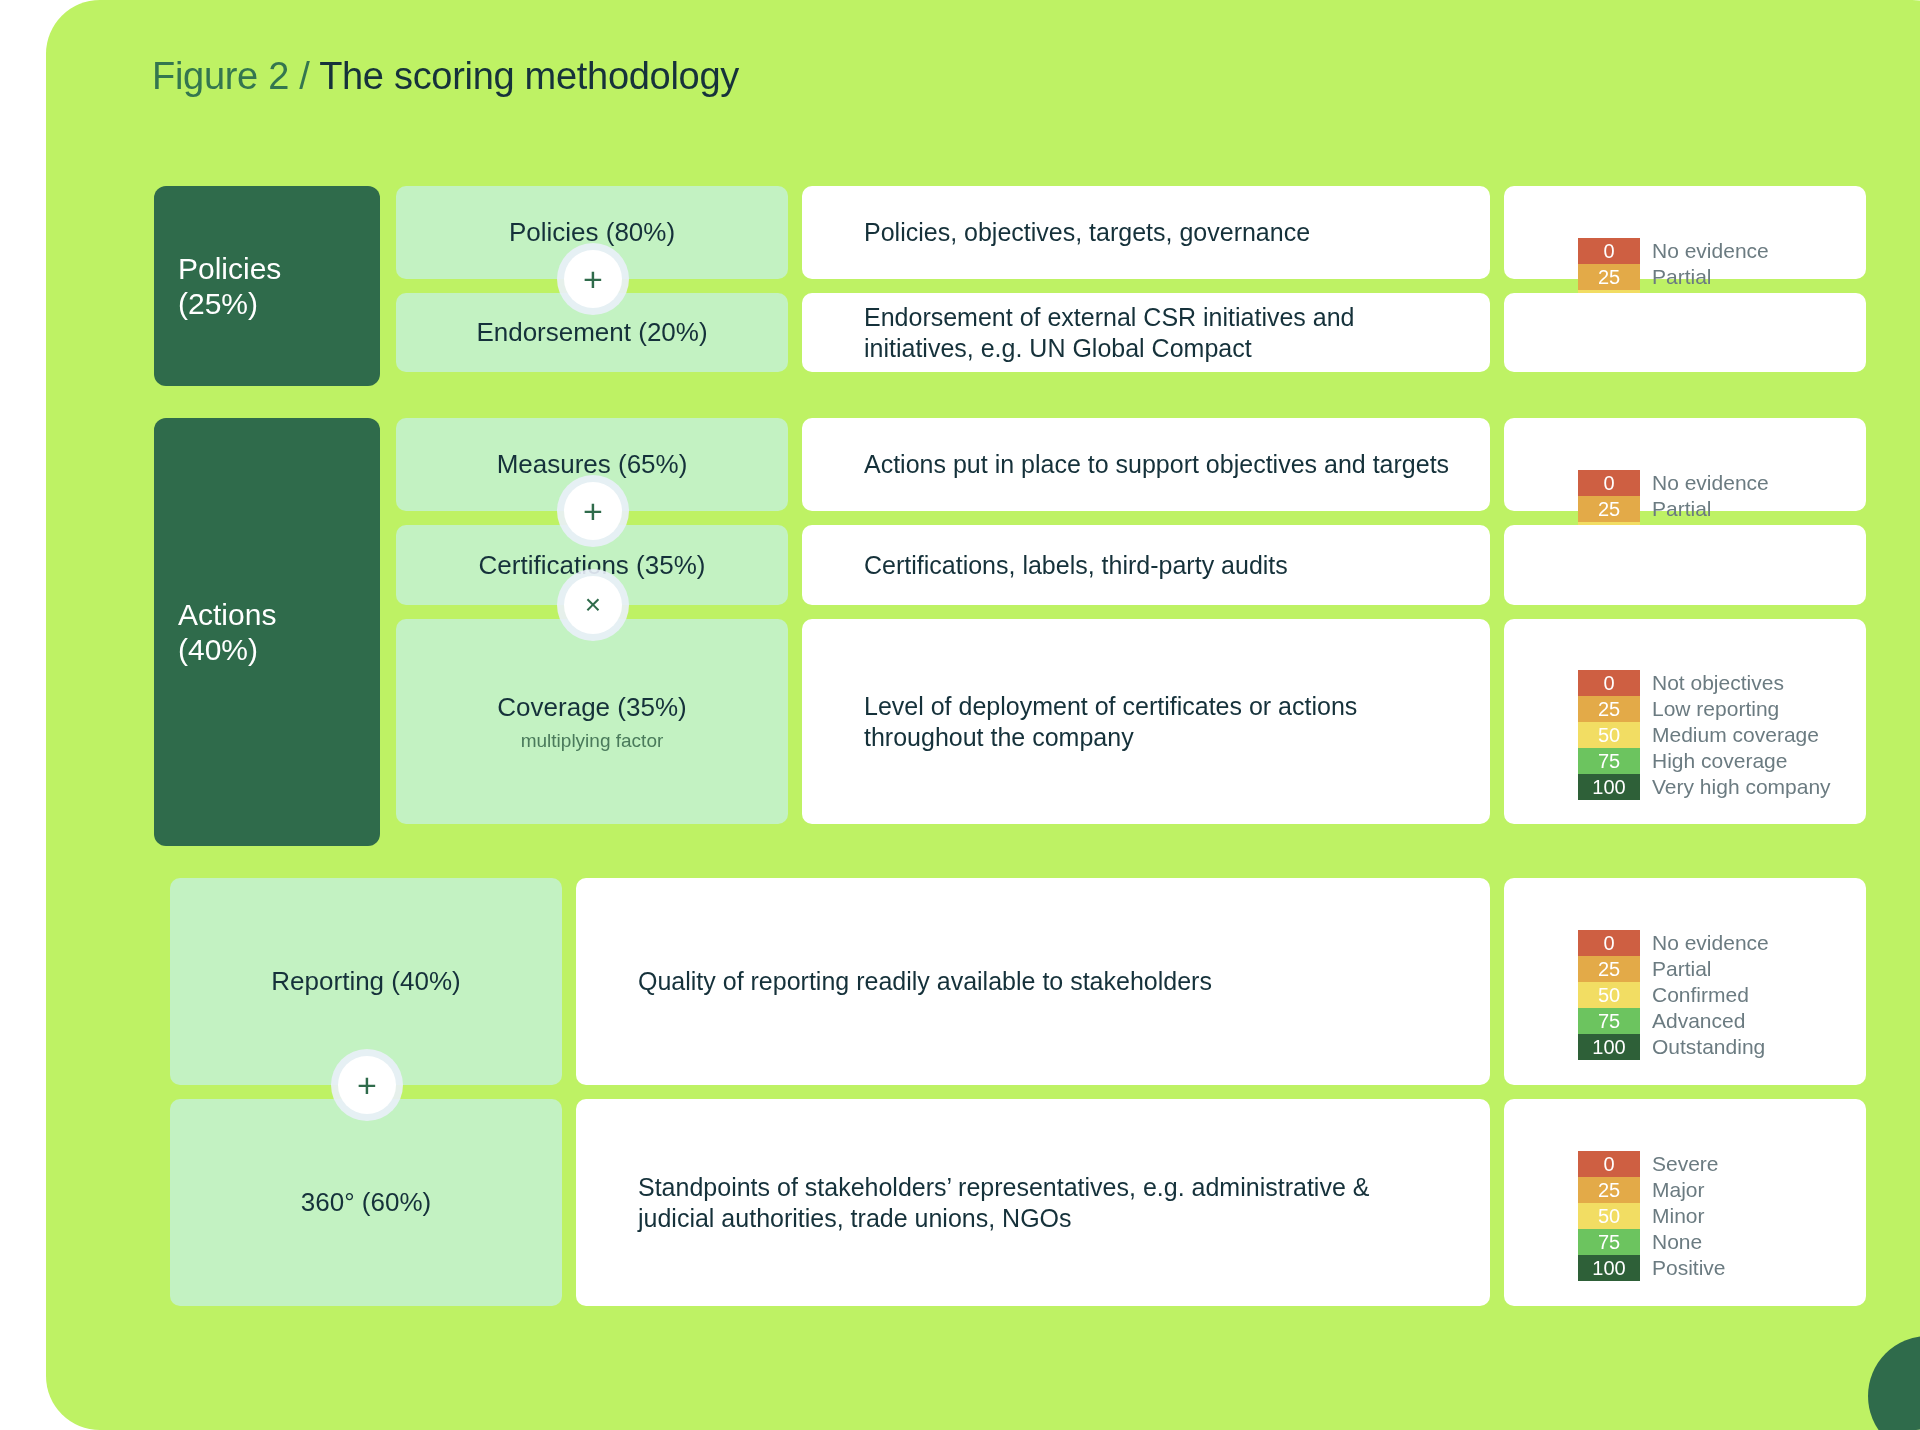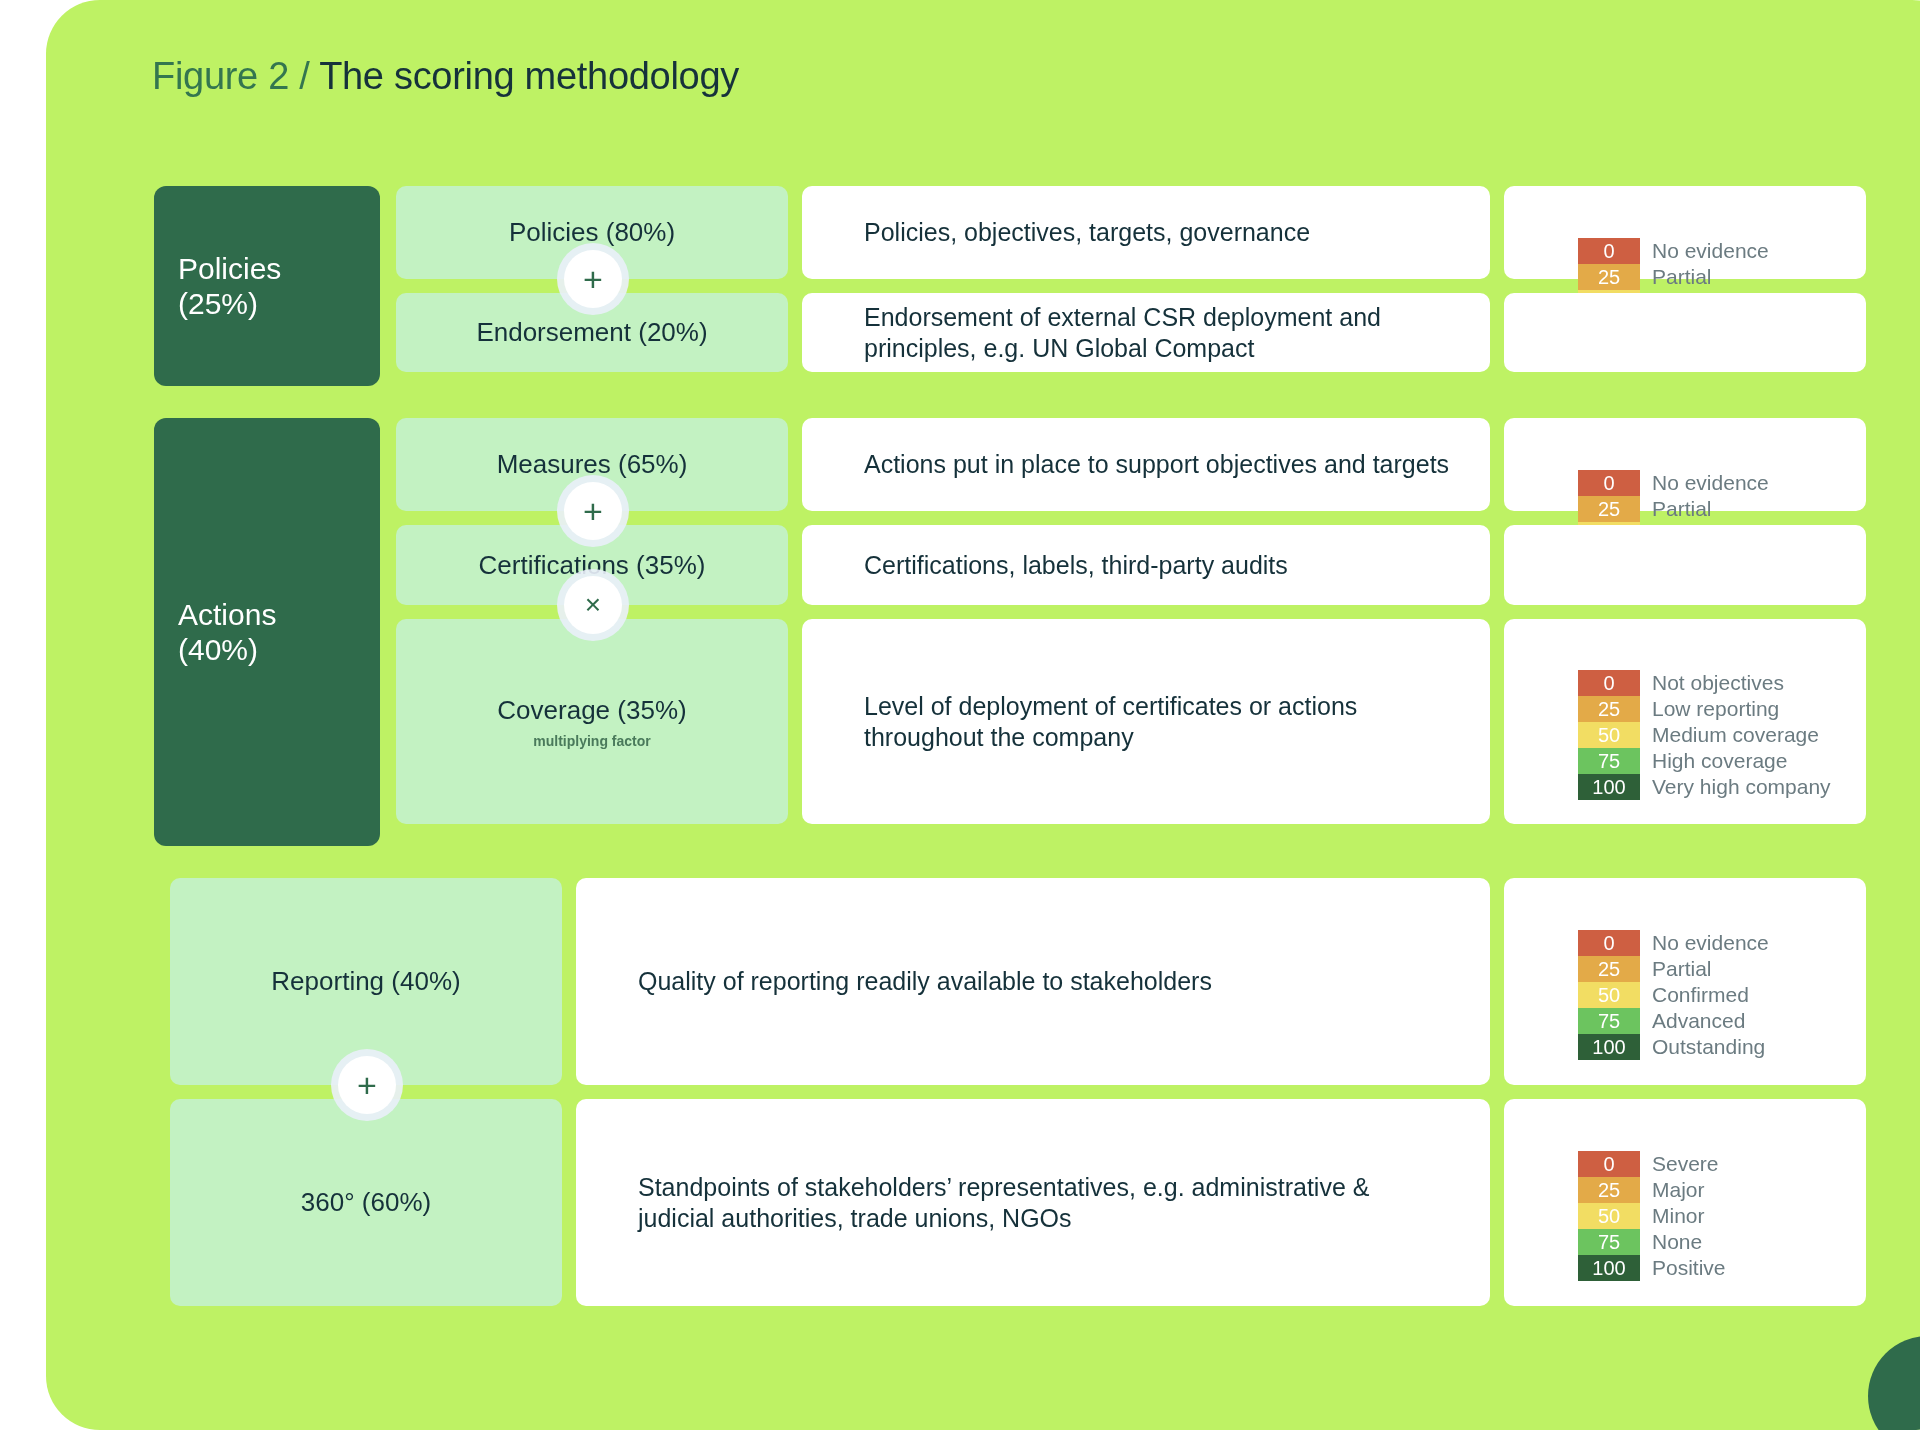--- a/index.html
+++ b/index.html
@@ -108,23 +108,22 @@
     display: flex;
     flex-direction: column;
     align-items: center;
     justify-content: center;
     text-align: center;
     box-sizing: border-box;
     padding: 8px 10px;
   }
   .measure .sublabel {
     margin-top: 7px;
-    font-size: 14px;
+    font-size: 19px;
     color: #4a7a5b;
-    font-weight: bold;
   }
 
   .gap-b { flex: 0 0 14px; }
 
   
   .desc {
     flex: 1 1 auto;
     background: #ffffff;
     border-radius: 10px;
     color: #15313a;
@@ -247,21 +246,21 @@
           </div>
           <div class="op plus" style="top:64px">+</div>
         </div>
 
         <div class="subrow" style="height:79px">
           <div class="measure">
             <div>Endorsement (20%)</div>
           </div>
           <div class="gap-b"></div>
           <div class="desc">
-            <span>Endorsement of external CSR deployment and principles, e.g. UN Global Compact</span>
+            <span>Endorsement of external CSR initiatives and initiatives, e.g. UN Global Compact</span>
           </div>
           <div class="gap-c"></div>
           <div class="legendcard"></div>
         </div>
 
       </div>
     </div>
 
     <div class="band">
       <div class="pillar" style="min-height:428px; justify-content:center">

